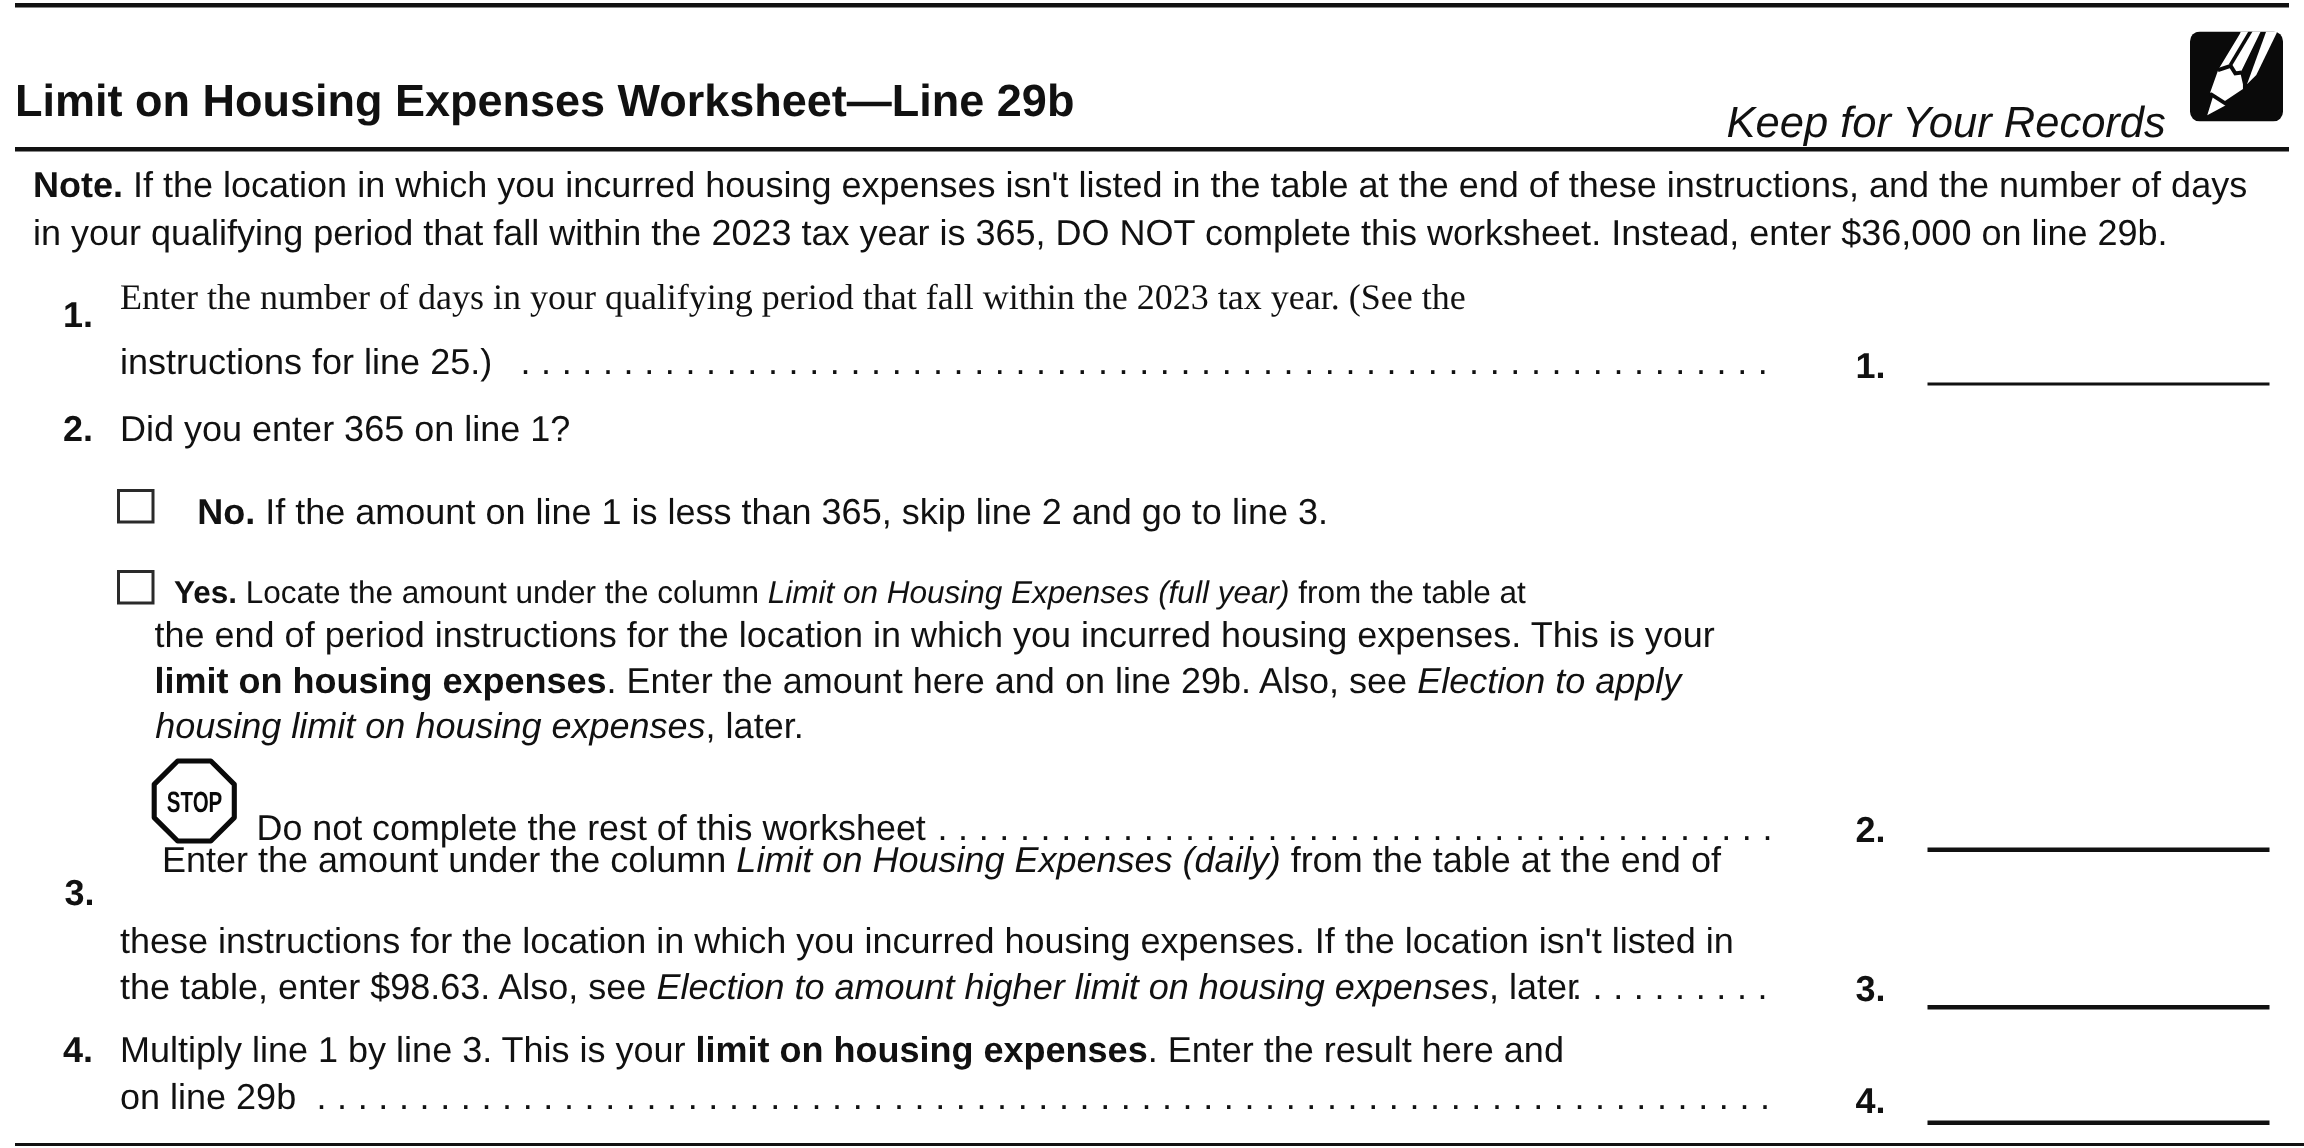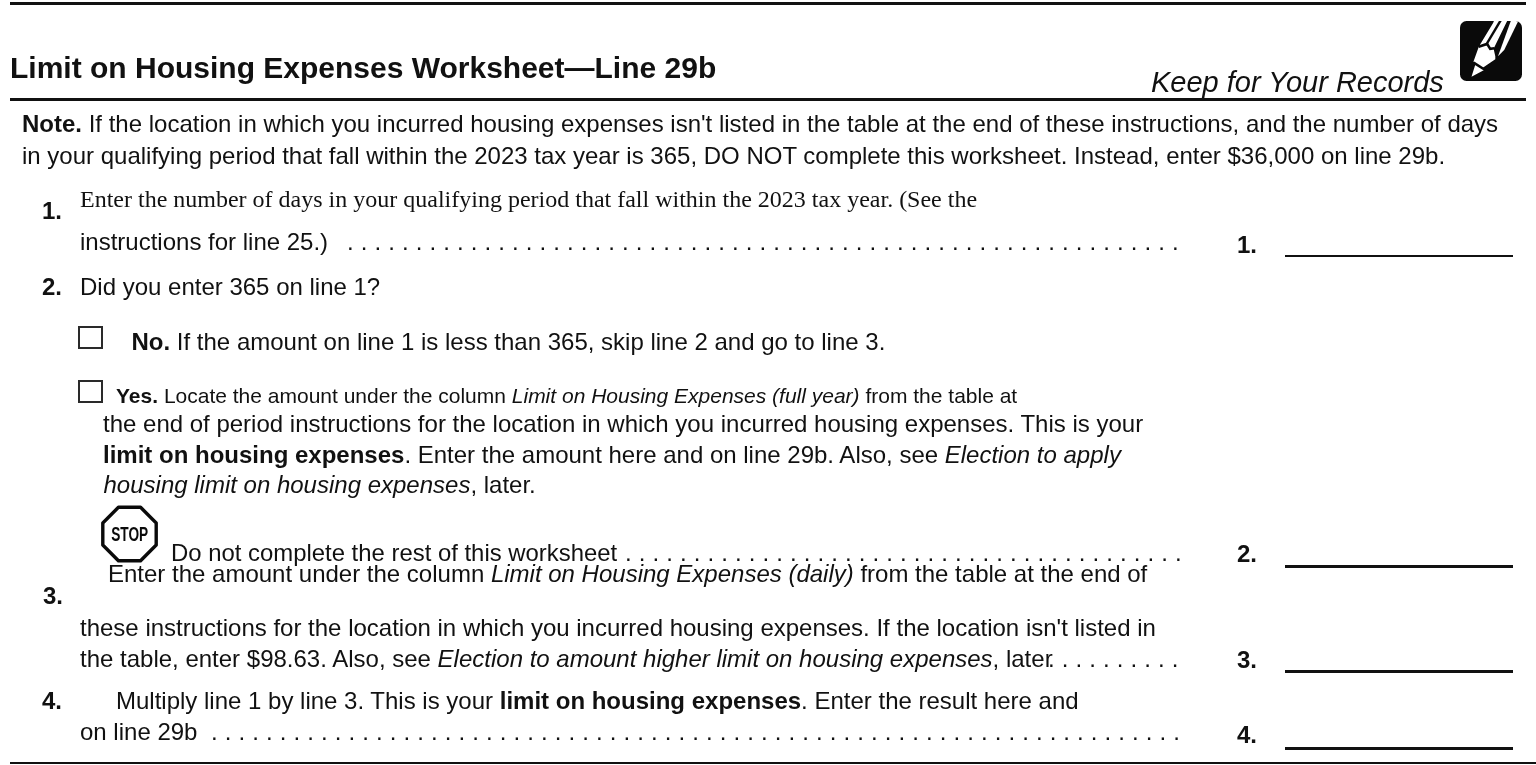--- a/index.html
+++ b/index.html
@@ -94,21 +94,21 @@
 <div class="t" style="left:80px;top:647.2px;font-size:24.0px;">the table, enter $98.63. Also, see <span class="i">Election to amount higher limit on housing expenses</span>, later</div>
 
 <div class="t dots" style="left:1048px;top:647.2px;width:132px;">..........................................................................................</div>
 
 <div class="t b" style="left:1237px;top:647.7px;">3.</div>
 
 <div class="r" style="left:1285px;top:670px;width:228px;height:2.5px;"></div>
 
 <div class="t b" style="left:42px;top:689.2px;">4.</div>
 
-<div class="t" style="left:80px;top:689.2px;font-size:24.0px;margin-left:36px;">Multiply line 1 by line 3. This is your <span class="b">limit on housing expenses</span>. Enter the result here and</div>
+<div class="t" style="left:80px;top:689.2px;font-size:24.0px;">Multiply line 1 by line 3. This is your <span class="b">limit on housing expenses</span>. Enter the result here and</div>
 
 <div class="t" style="left:80px;top:720.2px;font-size:24.0px;">on line 29b</div>
 
 <div class="t dots" style="left:211px;top:720.2px;width:968px;">..........................................................................................</div>
 
 <div class="t b" style="left:1237px;top:722.7px;">4.</div>
 
 <div class="r" style="left:1285px;top:747px;width:228px;height:2.5px;"></div>
 
 </body></html>

